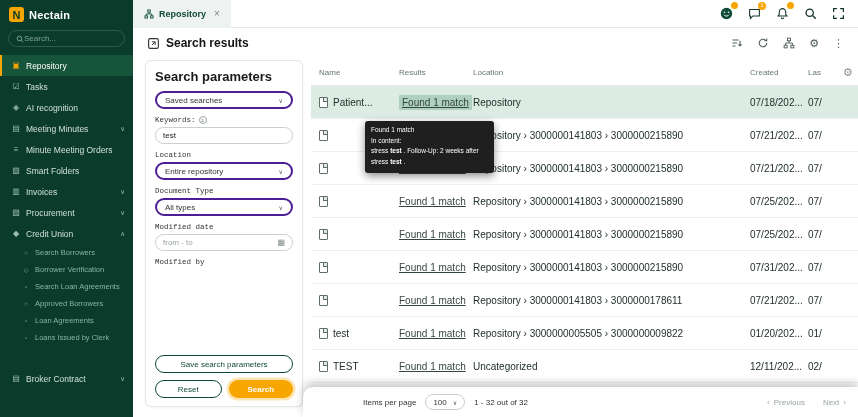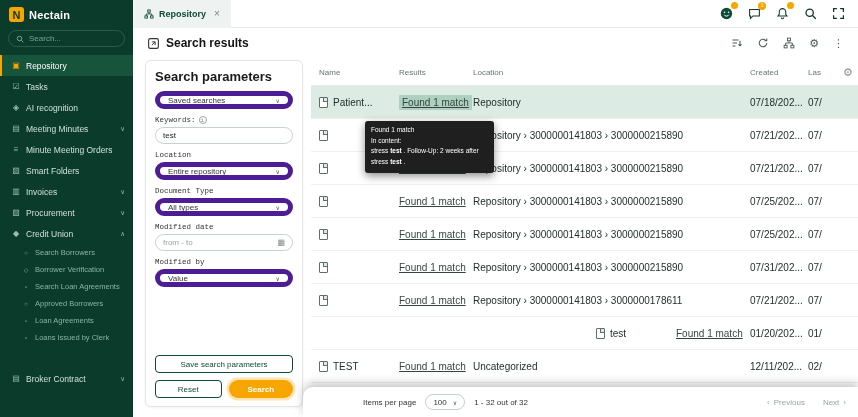--- a/index.html
+++ b/index.html
@@ -4,21 +4,21 @@
 <style>
   * { margin:0; padding:0; box-sizing:border-box; }
   html,body { font-family:"Liberation Sans", sans-serif; background:#e8e8e8; }
   .app { width:858px; height:417px; display:flex; background:#fff; overflow:hidden; position:relative; }
 
   
   .sidebar { width:133px; flex-shrink:0; background:#0b3b2b; color:#d8e7e0; display:flex; flex-direction:column; overflow:hidden; }
   .logo-row { display:flex; align-items:center; gap:5px; padding:7px 9px 6px; }
   .logo-mark { width:15px; height:15px; background:#f7a600; border-radius:3px; color:#0b3b2b; font-weight:bold; font-size:11px; display:flex; align-items:center; justify-content:center; }
   .logo-text { color:#fff; font-size:11px; font-weight:bold; letter-spacing:.2px; }
-  .side-search { margin:2px 8px 8px; border:1px solid #2d5c4a; border-radius:10px; height:17px; display:flex; align-items:center; gap:5px; padding:0 7px; color:#7ea392; font-size:8px; cursor:text; }
+  .side-search { margin:2px 8px 8px; border:1px solid #2d5c4a; border-radius:10px; height:17px; display:flex; align-items:center; padding:0 7px; color:#7ea392; font-size:8px; cursor:text; }
   .side-search svg { width:8px; height:8px; }
   .side-nav { flex:1; overflow:hidden; }
   .side-item { display:flex; align-items:center; gap:5px; padding:0 8px 0 9px; height:21px; font-size:8.5px; color:#cfe0d8; border-left:2px solid transparent; cursor:pointer; white-space:nowrap; }
   .side-item .si-ico { font-size:8px; width:10px; text-align:center; color:#9dbfb0; flex-shrink:0; }
   .side-item .si-label { overflow:hidden; text-overflow:ellipsis; }
   .side-item .si-chev { margin-left:auto; font-size:6.5px; color:#9dbfb0; }
   .side-item.active { background:#17543c; border-left-color:#f7a600; color:#fff; }
   .side-item.active .si-ico { color:#f7a600; }
   .side-item.sub { height:17px; padding-left:20px; font-size:7.5px; color:#8ab4a3; }
   .side-item.sub .si-ico { font-size:6px; width:8px; }
@@ -45,34 +45,34 @@
   .header-actions span { cursor:pointer; display:flex; align-items:center; }
   .header-actions svg { width:12px; height:12px; }
   .glyph { font-size:11px; line-height:1; }
 
   
   .content { flex:1; display:flex; min-height:0; padding:2px 0 0 12px; }
 
   
   .params { width:158px; flex-shrink:0; border:1px solid #e3e8e6; border-radius:6px; background:#fff; padding:8px 9px; display:flex; flex-direction:column; margin-bottom:10px; box-shadow:0 1px 3px rgba(0,0,0,.05); }
   .params h2 { font-size:13px; color:#1a1a1a; margin-bottom:7px; }
-  .pill { border:5px solid #4c1d95; border-radius:10px; height:18px; display:flex; align-items:center; justify-content:space-between; padding:0 8px; font-size:8px; color:#333; cursor:pointer; background:#fff; }
+  .pill { border:2px solid #4c1d95; border-radius:10px; height:18px; display:flex; align-items:center; justify-content:space-between; padding:0 8px; font-size:8px; color:#333; cursor:pointer; background:#fff; }
   .chev { font-size:6px; color:#555; }
   .label { font-size:7.5px; color:#333; margin:7px 0 3px; display:flex; align-items:center; gap:3px;font-family:Liberation Mono, monospace; }
   .info-dot { width:8px; height:8px; border:1px solid #9aa5a0; border-radius:50%; font-size:5.5px; color:#7b8a84; display:inline-flex; align-items:center; justify-content:center; font-style:normal; }
   .tinput { width:100%; border:1px solid #c7d2cd; border-radius:9px; height:17px; padding:0 7px; font-size:8px; color:#222; font-family:"Liberation Sans",sans-serif; display:flex; align-items:center; background:#fff; }
   input.tinput { outline:none; }
   .date-input { justify-content:space-between; cursor:text; }
   .date-input .ph { color:#9aa5a0; }
   .cal { font-size:8px; color:#7b8a84; }
   .filters-row { display:flex; align-items:center; justify-content:space-between; border-top:1px solid #e9edeb; margin-top:10px; padding-top:8px; }
   .f-title { font-size:8.5px; font-weight:bold; color:#1a1a1a; }
   .add-filters { font-size:8px; color:#222; cursor:pointer; }
   .spacer { flex:1; }
-  .outline-btn { width:100%; height:18px; border:1px solid #0e4a37; border-radius:4px; background:#fff; color:#0e4a37; font-size:8px; font-family:"Liberation Sans",sans-serif; cursor:pointer; }
+  .outline-btn { width:100%; height:18px; border:1px solid #0e4a37; border-radius:9px; background:#fff; color:#0e4a37; font-size:8px; font-family:"Liberation Sans",sans-serif; cursor:pointer; }
   .btn-row { display:flex; gap:7px; margin-top:7px; }
   .btn-row .outline-btn { flex:1; }
   .search-btn { flex:1; height:18px; border:none; border-radius:10px; background:#f7a600; color:#fff; font-size:8px; font-weight:bold; font-family:"Liberation Sans",sans-serif; cursor:pointer; box-shadow:0 0 0 2.5px rgba(247,166,0,.3); }
 
   
   .table-area { flex:1; min-width:0; display:flex; flex-direction:column; position:relative; padding-left:8px; }
   .thead, .trow { display:flex; align-items:center; }
   .thead { height:26px; border-bottom:1px solid #e6e9e8; font-size:8px; color:#66776f; flex-shrink:0; }
   .c-name { width:88px; flex-shrink:0; display:flex; align-items:center; gap:5px; padding-left:8px; overflow:hidden; white-space:nowrap; }
   .c-res  { width:74px; flex-shrink:0; }
@@ -323,24 +323,20 @@
         <div class="pill">
           <span>All types</span>
           <span class="chev">∨</span>
         </div>
         <div class="label">Modified date</div>
         <div class="tinput date-input">
           <span class="ph">from - to</span>
           <span class="cal">▦</span>
         </div>
         <div class="label">Modified by</div>
-        <div class="pill">
-          <span>Value</span>
-          <span class="chev">∨</span>
-        </div>
         <div class="spacer"></div>
         <button class="outline-btn">Save search parameters</button>
         <div class="btn-row">
           <button class="outline-btn">Reset</button>
           <button class="search-btn">Search</button>
         </div>
       </section>
 
       <section class="table-area">
         <div class="thead">
@@ -436,20 +432,21 @@
               <span class="c-mod">07/</span>
               <span class="c-gear"></span>
             </div>
 
             <div class="trow">
               <span class="c-name">
                 <i class="doc-ico"></i>
                 <span class="nm">test</span>
               </span>
               <span class="c-res"><a class="res-link">Found 1 match</a></span>
+              <span class="c-loc">Repository  ›  3000000005505  ›  3000000009822</span>
               <span class="c-cre">01/20/202...</span>
               <span class="c-mod">01/</span>
               <span class="c-gear"></span>
             </div>
 
             <div class="trow">
               <span class="c-name">
                 <i class="doc-ico"></i>
                 <span class="nm">TEST</span>
               </span>

